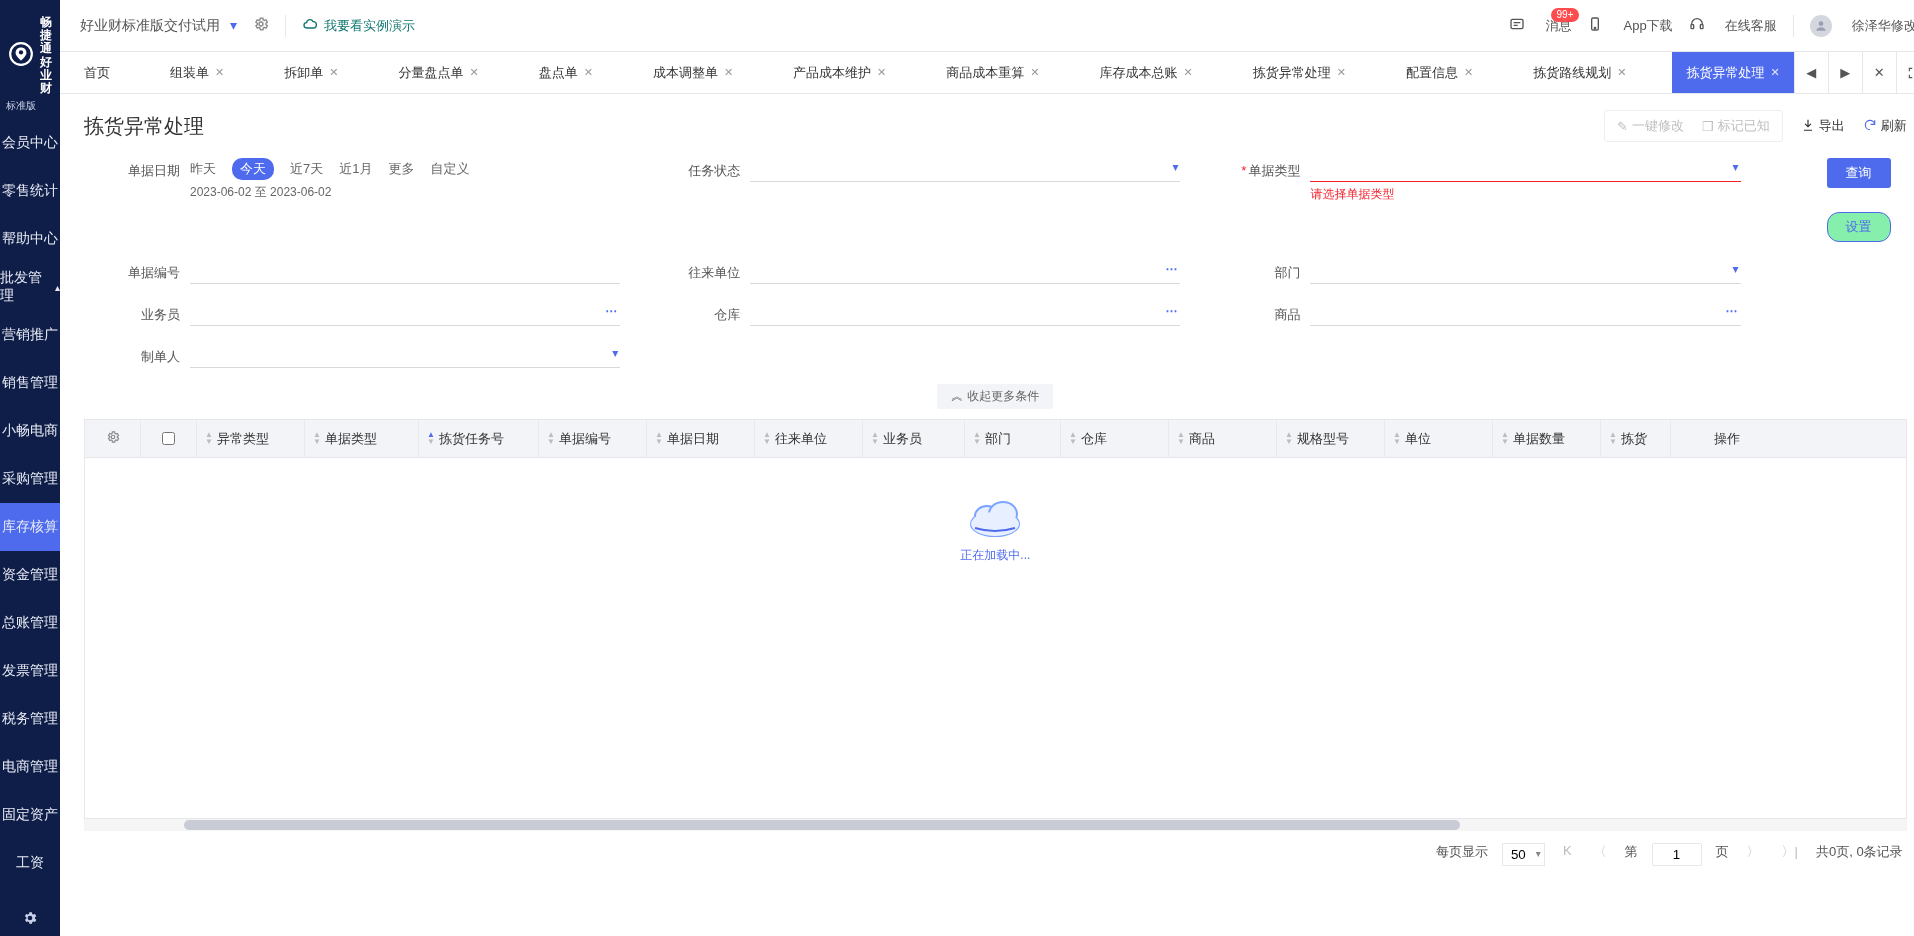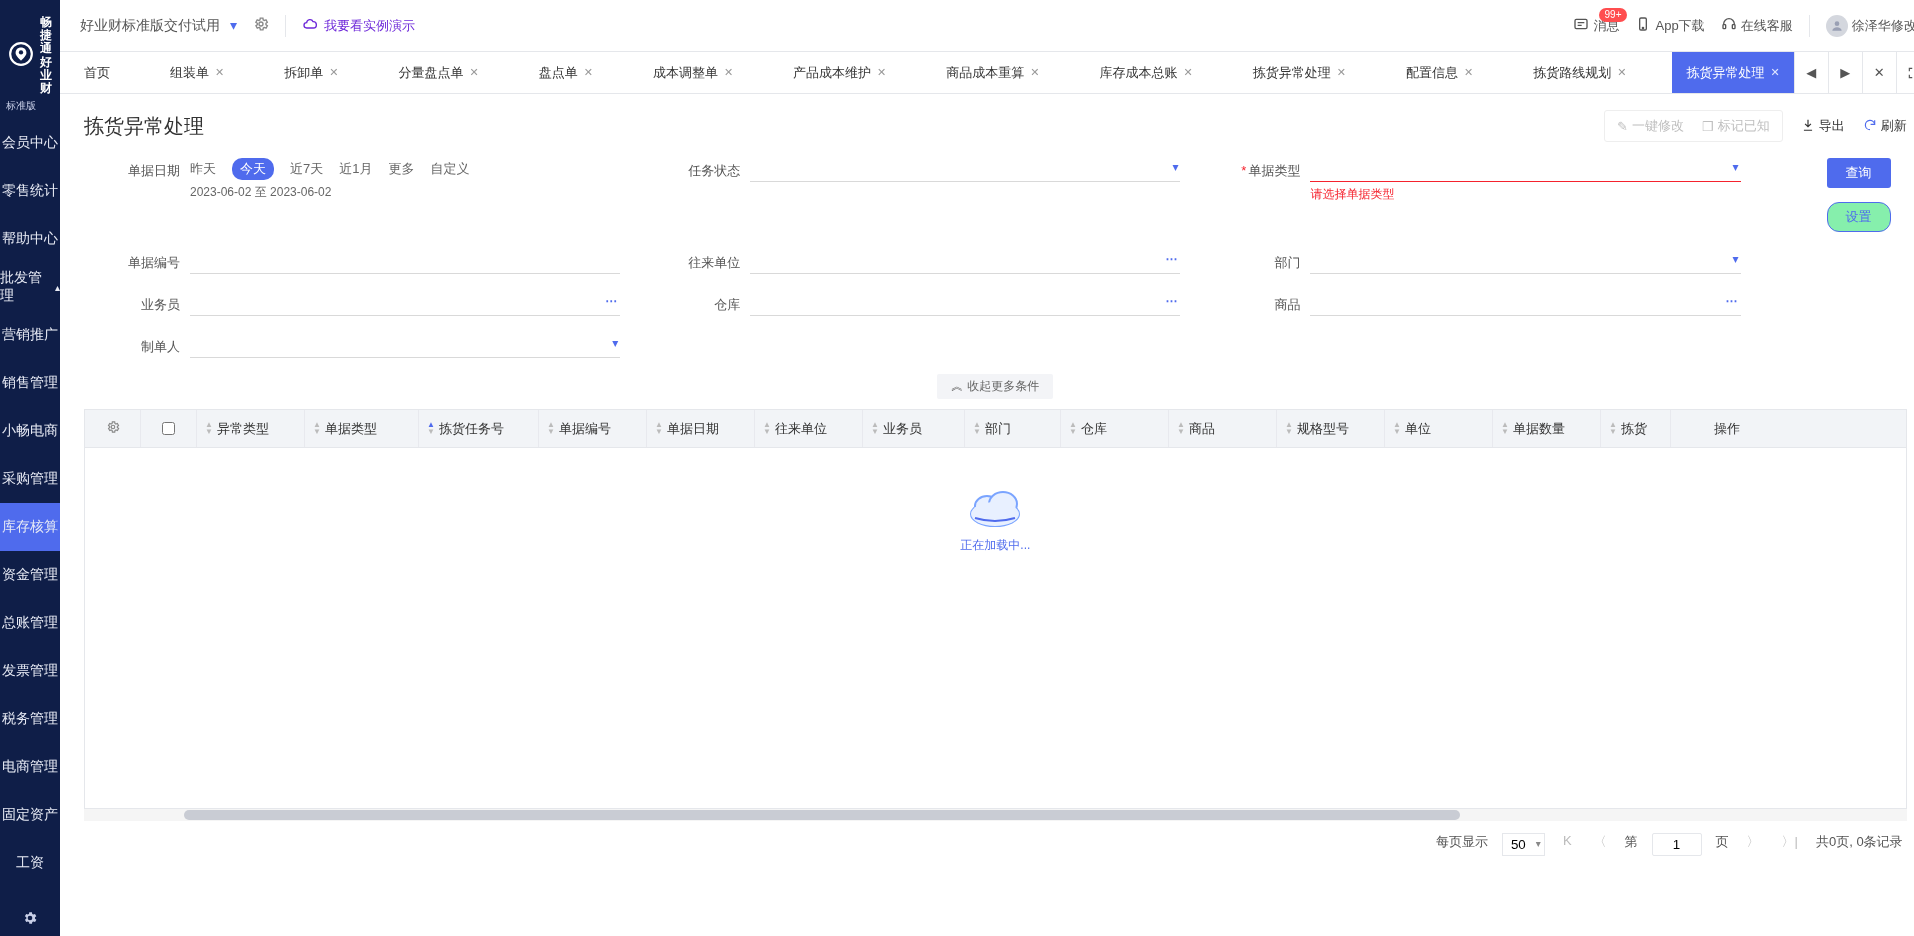--- a/index.html
+++ b/index.html
@@ -35,23 +35,23 @@
 
   
   .main { flex: 1; display: flex; flex-direction: column; background: #fff; }
 
   
   .topbar { height: 52px; border-bottom: 1px solid var(--border); display: flex; align-items: center; padding: 0 14px 0 20px; gap: 16px; }
   .product-select { display: flex; align-items: flex-start; gap: 10px; color: #555; cursor: pointer; font-size: 14px; }
   .product-select .chev { color: var(--primary); }
   .gear-icon { color: #888; cursor: pointer; }
   .sep { width: 1px; height: 22px; background: var(--border); }
-  .demo-link { display: flex; align-items: center; gap: 6px; color: #6d28d9; cursor: pointer; text-align: right; }
+  .demo-link { display: flex; align-items: center; gap: 6px; color: #0f766e; cursor: pointer; text-align: right; }
   .spacer { flex: 1; }
-  .top-action { display: flex; align-items: center; gap: 4px; color: #555; cursor: pointer; position: relative; font-size: 13px; }
+  .top-action { display: flex; align-items: center; gap: 20px; color: #555; cursor: pointer; position: relative; font-size: 13px; }
   .badge { position: absolute; top: -8px; right: -8px; background: #ff4d4f; color: #fff; border-radius: 10px; font-size: 10px; padding: 1px 6px; line-height: 1.2; }
   .avatar { width: 22px; height: 22px; border-radius: 50%; background: #d4d7de; display: flex; align-items: center; justify-content: center; }
 
   
   .tabstrip { height: 42px; background: #fff; border-bottom: 1px solid var(--border); display: flex; align-items: stretch; padding-left: 10px; }
   .tabstrip .tabs { flex: 1; display: flex; overflow: hidden; gap: 32px; }
   .tab { display: flex; align-items: center; padding: 0 14px; font-size: 13px; color: #333; cursor: pointer; white-space: nowrap; gap: 6px; max-width: 160px; }
   .tab .close { font-size: 11px; color: #999; }
   .tab.active { background: var(--tab-active-bg); color: #fff; }
   .tab.active .close { color: #e0e6ff; }
@@ -77,21 +77,21 @@
   .filter-input { width: 100%; border: none; border-bottom: 1px solid #d9d9d9; padding: 4px 24px 4px 2px; font-size: 13px; outline: none; background: transparent; }
   .filter-input.error { border-bottom-color: var(--red); }
   .filter-suffix { position: absolute; right: 2px; top: 2px; color: #9aa0b4; font-size: 12px; cursor: pointer; }
   .filter-suffix.chev { color: var(--primary); }
   .filter-suffix.dots { letter-spacing: 1px; font-weight: bold; color: var(--primary); }
   .error-msg { color: var(--red); font-size: 12px; margin-top: 4px; }
   .date-quick { display: flex; gap: 16px; align-items: center; flex-wrap: wrap; }
   .date-chip { cursor: pointer; color: #666; font-size: 13px; }
   .date-chip.active { background: var(--primary); color: #fff; border-radius: 10px; padding: 2px 8px; }
   .date-range { color: #666; font-size: 12px; margin-top: 4px; }
-  .filter-buttons { display: flex; flex-direction: column; gap: 14px; align-items: flex-end; }
+  .filter-buttons { display: flex; flex-direction: column; gap: 24px; align-items: flex-end; }
   .btn { border-radius: 3px; padding: 5px 18px; font-size: 13px; cursor: pointer; border: 1px solid transparent; }
   .btn-primary { background: var(--primary); color: #fff; }
   .btn-outline { background: #86efac; color: var(--primary); border-color: var(--primary); border-radius: 12px; }
 
   .collapse-bar { text-align: center; padding: 6px 0 10px; }
   .collapse-link { display: inline-flex; align-items: center; gap: 4px; background: #f3f4f7; padding: 4px 14px; border-radius: 2px; color: #666; cursor: pointer; font-size: 12px; }
 
   
   .table-wrap { margin: 0 24px; border: 1px solid var(--border); position: relative; }
   .table-scroll { overflow-x: auto; }

